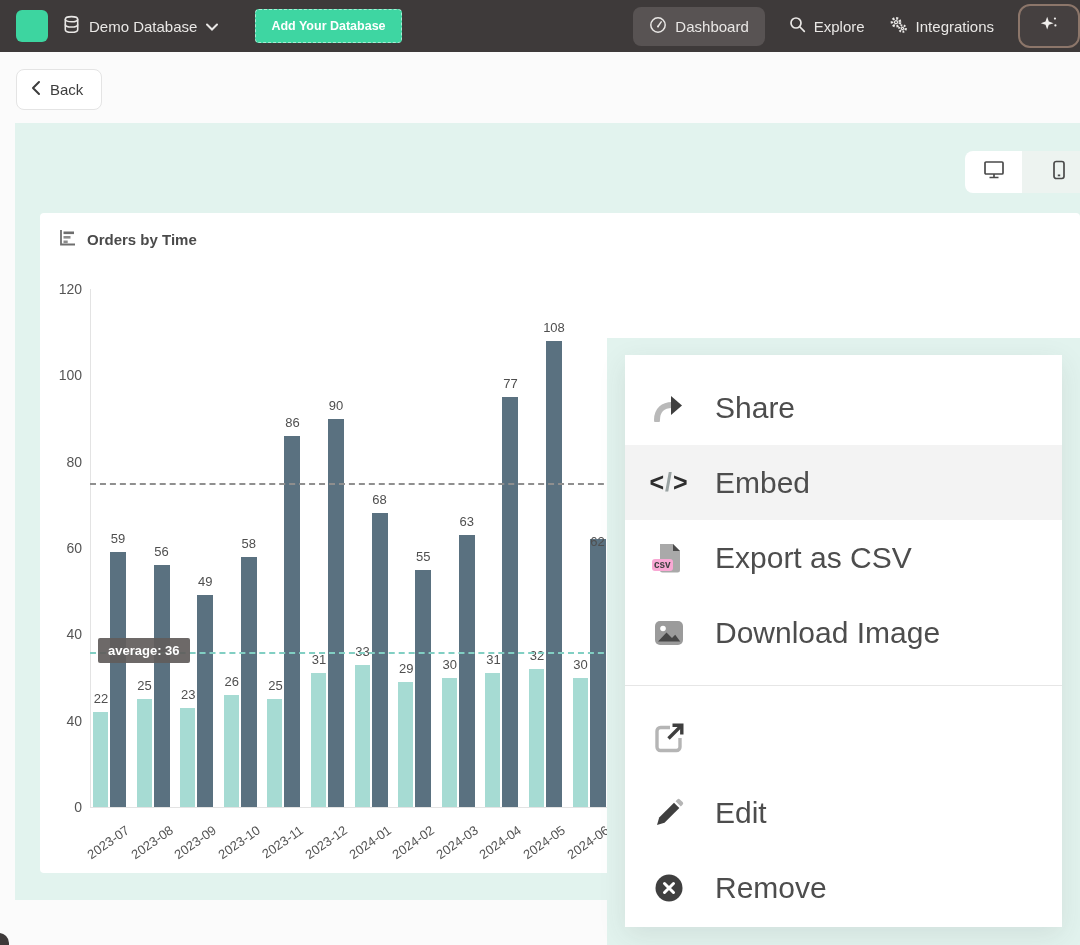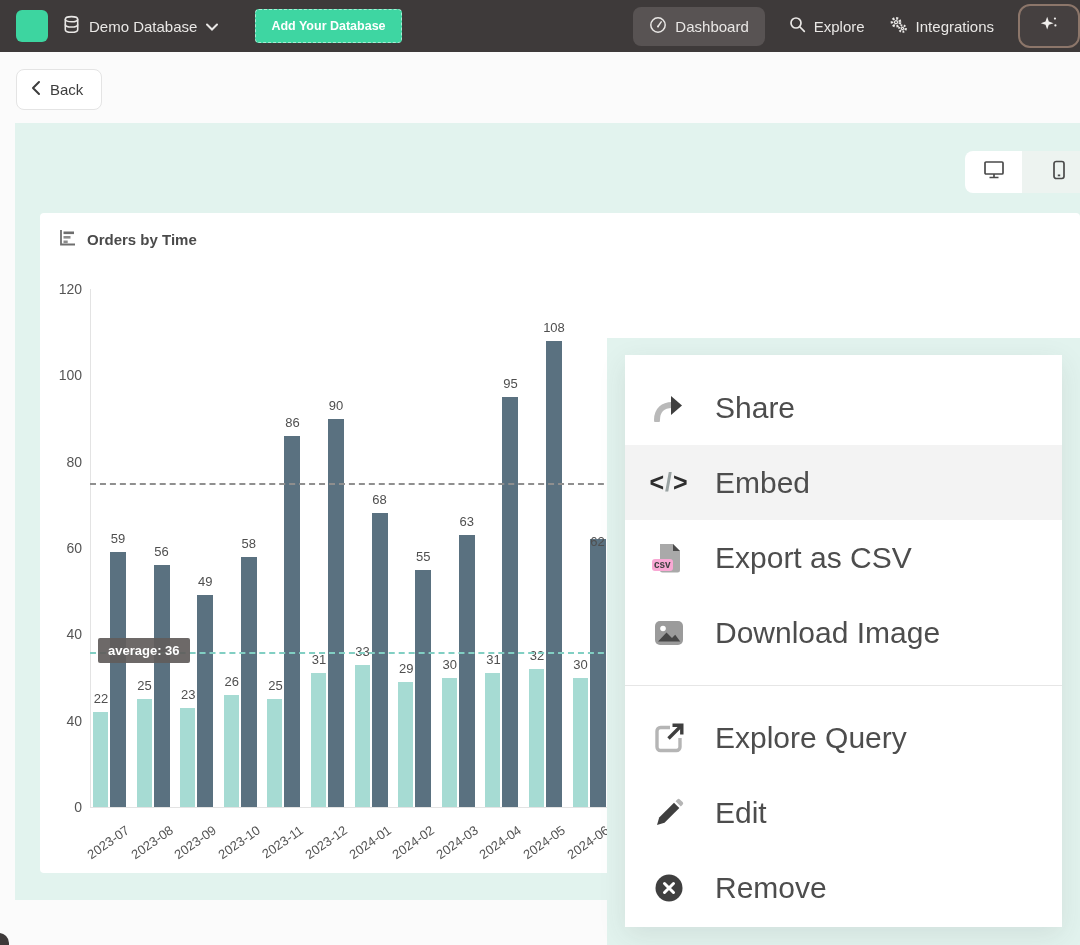--- a/index.html
+++ b/index.html
@@ -219,21 +219,21 @@
         <div class="vlabel" style="left: 232.4px; top: 201.767px;">86</div>
         <div class="bar" style="left: 288px; top: 205.5px; width: 16px; height: 388.5px; background: rgb(90, 113, 128);"></div>
         <div class="vlabel" style="left: 276px; top: 184.5px;">90</div>
         <div class="bar" style="left: 331.6px; top: 300.467px; width: 16px; height: 293.533px; background: rgb(90, 113, 128);"></div>
         <div class="vlabel" style="left: 319.6px; top: 279.467px;">68</div>
         <div class="bar" style="left: 375.2px; top: 356.583px; width: 16px; height: 237.417px; background: rgb(90, 113, 128);"></div>
         <div class="vlabel" style="left: 363.2px; top: 335.583px;">55</div>
         <div class="bar" style="left: 418.8px; top: 322.05px; width: 16px; height: 271.95px; background: rgb(90, 113, 128);"></div>
         <div class="vlabel" style="left: 406.8px; top: 301.05px;">63</div>
         <div class="bar" style="left: 462.4px; top: 183.917px; width: 16px; height: 410.083px; background: rgb(90, 113, 128);"></div>
-        <div class="vlabel" style="left: 450.4px; top: 162.917px;">95</div>
+        <div class="vlabel" style="left: 450.4px; top: 162.917px;">77</div>
         <div class="bar" style="left: 506px; top: 127.8px; width: 16px; height: 466.2px; background: rgb(90, 113, 128);"></div>
         <div class="vlabel" style="left: 494px; top: 106.8px;">108</div>
         <div class="bar" style="left: 549.6px; top: 326.367px; width: 16px; height: 267.633px; background: rgb(90, 113, 128);"></div>
         <div class="vlabel" style="left: 537.6px; top: 305.367px; margin-top: 16px;">62</div>
         <div class="dashline" style="top: 270.25px; border-top: 2px dashed rgb(143, 143, 143);"></div>
         <div class="dashline" style="top: 438.6px; border-top: 2px dashed rgb(130, 207, 195);"></div>
         <div class="avg-tip" style="left: 58px; top: 424.6px;">average: 36</div>
         <div class="xtick" style="left: 8px; top: 608px;">2023-07</div>
         <div class="xtick" style="left: 51.6px; top: 608px;">2023-08</div>
         <div class="xtick" style="left: 95.2px; top: 608px;">2023-09</div>
@@ -295,21 +295,20 @@
   <div class="menu-divider"></div>
 
   <div class="menu-item">
     <span class="menu-icon">
       <svg width="30" height="30" viewBox="0 0 30 30" fill="none">
         <path d="M26 15v9a3.5 3.5 0 0 1-3.5 3.5h-16A3.5 3.5 0 0 1 3 24V8a3.5 3.5 0 0 1 3.5-3.5H16" stroke="#b5b5b5" stroke-width="3.4"></path>
         <path d="M14.5 15.5L27 3" stroke="#3f3f3f" stroke-width="3.4"></path>
         <path d="M18.5 2.2h9.3v9.3" stroke="#3f3f3f" stroke-width="3.4"></path>
       </svg>
     </span>
-    <span class="menu-label">Explore Query</span>
   </div>
   <div class="menu-item">
     <span class="menu-icon">
       <svg width="30" height="30" viewBox="0 0 30 30" fill="none">
         <path d="M3 27l2.2-7.5L20 4.7l5.3 5.3L10.5 24.8 3 27z" fill="#3f3f3f"></path>
         <path d="M21.5 3.2l5.3 5.3 1.8-1.8a1.8 1.8 0 0 0 0-2.6l-2.7-2.7a1.8 1.8 0 0 0-2.6 0z" fill="#b5b5b5"></path>
       </svg>
     </span>
     <span class="menu-label">Edit</span>
   </div>

